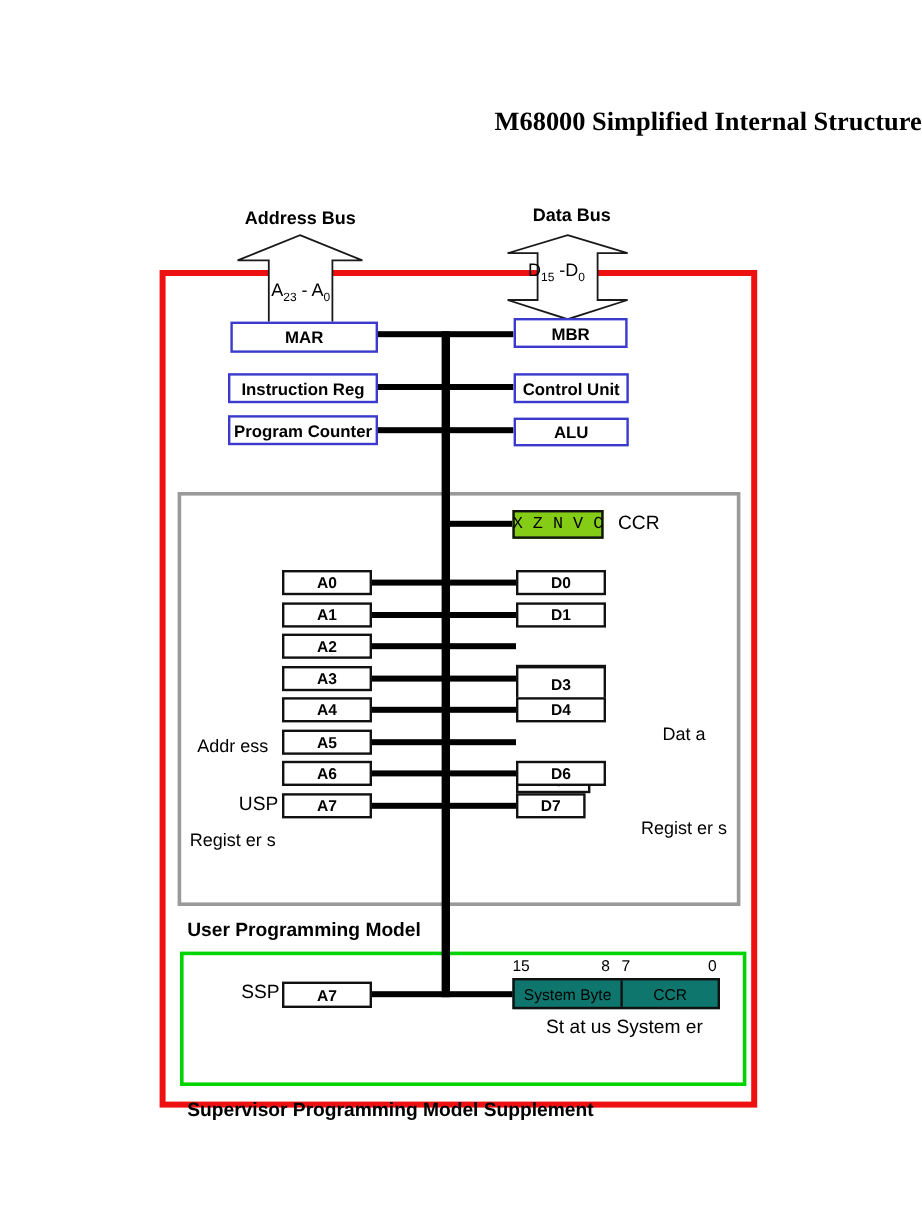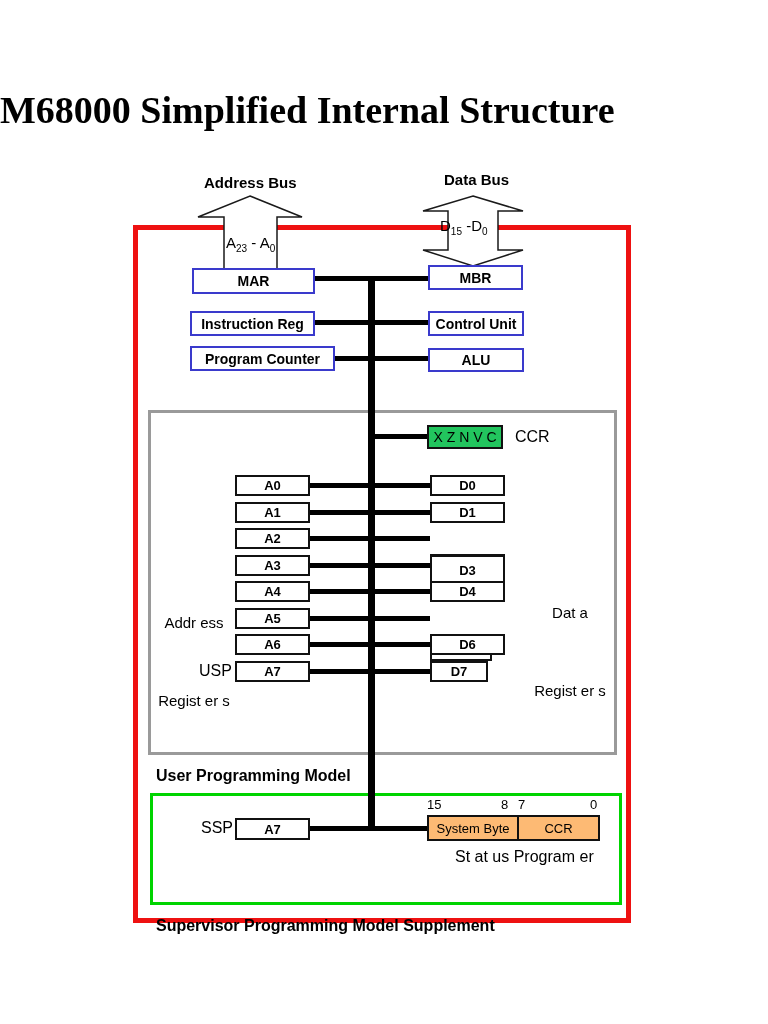--- a/index.html
+++ b/index.html
@@ -1,42 +1,42 @@
 <!DOCTYPE html>
 <html><head>
 <meta charset="utf-8">
 <style>
   html,body{margin:0;padding:0;background:#ffffff;}
   .canvas{position:relative;width:768px;height:1024px;background:#ffffff;overflow:hidden;
           font-family:"Liberation Sans",sans-serif;color:#000;}
   .abs{position:absolute;}
-  .page-title{left:0;right:0;top:88px;text-align:left;
-              font-family:"Liberation Serif",serif;font-weight:bold;font-size:38px;z-index:5;}
+  .page-title{left:0;right:0;top:88px;text-align:right;
+              font-family:"Liberation Serif",serif;font-weight:bold;font-size:22px;z-index:5;}
   .frame-red{left:133px;top:225px;width:498px;height:698px;border:5px solid #ee1111;
              box-sizing:border-box;z-index:1;}
   .gray-box{left:148px;top:410px;width:469px;height:345px;border:3px solid #9a9a9a;
             box-sizing:border-box;z-index:1;background:transparent;}
   .green-box{left:150px;top:793px;width:472px;height:112px;border:3px solid #00d400;
              box-sizing:border-box;z-index:1;}
   .bus-label{font-weight:bold;font-size:15px;z-index:5;}
   .range-label{font-size:15px;z-index:5;white-space:pre;}
   .range-label sub{font-size:10px;}
   .arrow-svg{z-index:2;}
   .vline,.hline{background:#000;z-index:3;}
   .bbox{border:2px solid #3a3acc;background:#fff;box-sizing:border-box;display:flex;
         align-items:center;justify-content:center;font-weight:bold;font-size:14px;z-index:4;}
   .reg{border:2px solid #111;background:#fff;box-sizing:border-box;display:flex;
        align-items:center;justify-content:center;font-weight:bold;font-size:13px;z-index:4;}
-  .flags-box{border:2px solid #111;background:#22c55e;box-sizing:border-box;display:flex;
-             align-items:center;justify-content:center;font-size:14px;z-index:4;white-space:pre;}
+  .flags-box{border:2px solid #111;background:#84cc16;box-sizing:border-box;display:flex;
+             align-items:center;justify-content:center;font-size:14px;z-index:4;white-space:pre;font-family:Liberation Mono, monospace;}
   .plain-label{font-size:16px;z-index:5;white-space:pre;}
   .group-label{font-size:15px;text-align:center;line-height:26px;z-index:5;white-space:pre;}
   .caption{font-weight:bold;font-size:16px;z-index:5;margin-top:39px;}
   .bit-label{font-size:13px;z-index:5;}
-  .status-box{border:2px solid #111;background:#fdba74;box-sizing:border-box;display:flex;
+  .status-box{border:2px solid #111;background:#0f766e;box-sizing:border-box;display:flex;
               z-index:4;font-size:13px;}
   .status-cell{display:flex;align-items:center;justify-content:center;white-space:pre;}
   .status-cell.left{width:88px;border-right:2px solid #111;}
   .status-cell.right{flex:1;}
 </style>
 </head>
 <body>
 
 <div class="canvas">
 
@@ -75,21 +75,21 @@
   <div class="abs hline" style="left:310px;top:589px;width:120px;height:5px;"></div>
   <div class="abs hline" style="left:310px;top:616px;width:120px;height:5px;"></div>
   <div class="abs hline" style="left:310px;top:642px;width:120px;height:5px;"></div>
   <div class="abs hline" style="left:310px;top:669px;width:120px;height:5px;"></div>
   <div class="abs hline" style="left:310px;top:826px;width:120px;height:5px;"></div>
 
   <div class="abs bbox" style="left:192px;top:268px;width:123px;height:26px;">MAR</div>
   <div class="abs bbox" style="left:428px;top:265px;width:95px;height:25px;">MBR</div>
   <div class="abs bbox" style="left:190px;top:311px;width:125px;height:25px;">Instruction Reg</div>
   <div class="abs bbox" style="left:428px;top:311px;width:96px;height:25px;">Control Unit</div>
-  <div class="abs bbox" style="left:190px;top:346px;width:145px;height:25px;">Program Counter</div>
+  <div class="abs bbox" style="left:190px;top:346px;width:125px;height:25px;">Program Counter</div>
   <div class="abs bbox" style="left:428px;top:348px;width:96px;height:24px;">ALU</div>
 
   <div class="abs flags-box" style="left:427px;top:425px;width:76px;height:24px;">X Z N V C</div>
   <div class="abs plain-label" style="left:515px;top:428px;">CCR</div>
 
   <div class="abs reg" style="left:235px;top:475px;width:75px;height:21px;">A0</div>
   <div class="abs reg" style="left:235px;top:502px;width:75px;height:21px;">A1</div>
   <div class="abs reg" style="left:235px;top:528px;width:75px;height:21px;">A2</div>
   <div class="abs reg" style="left:235px;top:555px;width:75px;height:21px;">A3</div>
   <div class="abs reg" style="left:235px;top:581px;width:75px;height:21px;">A4</div>
@@ -123,17 +123,17 @@
 
   <div class="abs bit-label" style="left:427px;top:797px;">15</div>
   <div class="abs bit-label" style="left:501px;top:797px;">8</div>
   <div class="abs bit-label" style="left:518px;top:797px;">7</div>
   <div class="abs bit-label" style="left:590px;top:797px;">0</div>
 
   <div class="abs status-box" style="left:427px;top:815px;width:173px;height:26px;">
     <div class="status-cell left">System Byte</div>
     <div class="status-cell right">CCR</div>
   </div>
-  <div class="abs plain-label" style="left:455px;top:848px;">St at us Program er</div>
+  <div class="abs plain-label" style="left:455px;top:848px;">St at us System er</div>
 
   <div class="abs caption" style="left:156px;top:878px;">Supervisor Programming Model Supplement</div>
 
 </div>
 
 </body></html>

